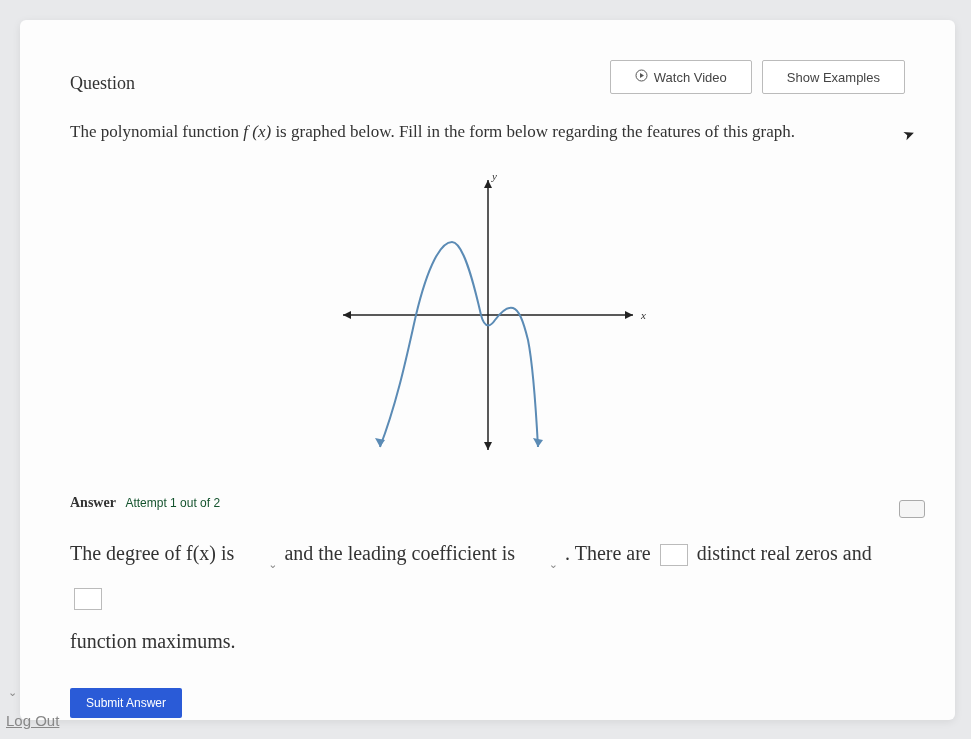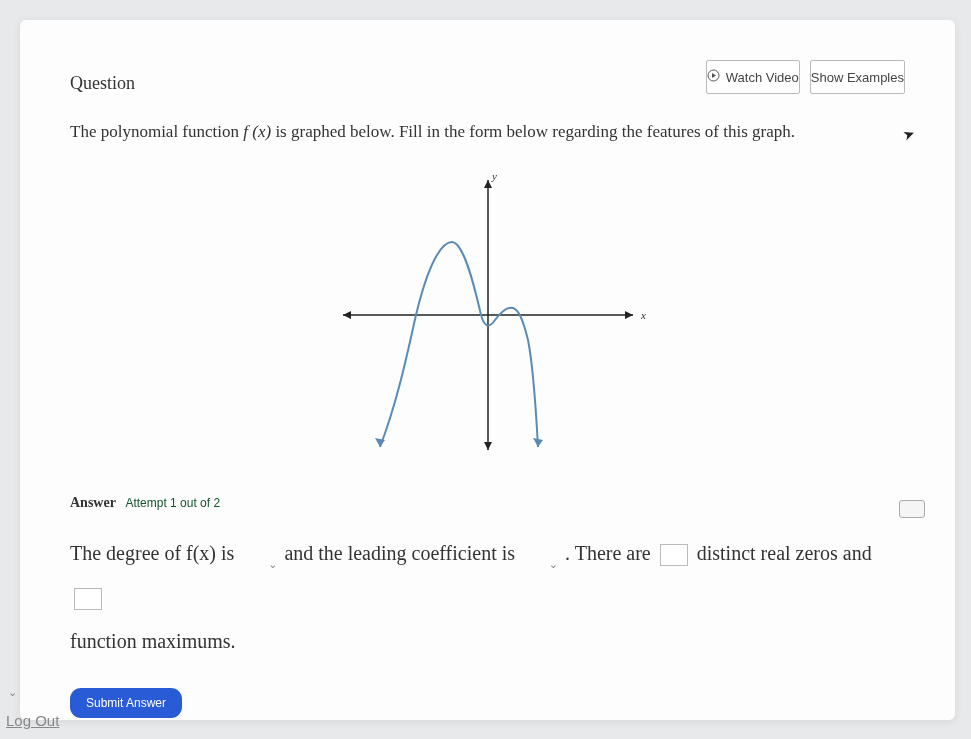--- a/index.html
+++ b/index.html
@@ -33,21 +33,21 @@
     color: #333;
     font-weight: normal;
   }
   .header-buttons {
     display: flex;
     gap: 10px;
   }
   .btn-outline {
     background: #fff;
     border: 1px solid #bbb;
-    padding: 8px 0;
+    padding: 8px 24px;
     font-size: 13px;
     color: #444;
     cursor: pointer;
     font-family: Arial, sans-serif;
     display: flex;
     align-items: center;
     gap: 6px;
     border-radius: 2px;
   }
   .prompt-text {
@@ -111,21 +111,21 @@
   }
   .submit-btn {
     background: #2a5bd7;
     color: #fff;
     border: none;
     padding: 8px 16px;
     font-size: 12px;
     cursor: pointer;
     margin-top: 25px;
     font-family: Arial, sans-serif;
-    border-radius: 11px;
+    border-radius: 2px;
   }
   .logout {
     position: absolute;
     bottom: 10px;
     left: 6px;
     font-size: 15px;
     color: #888;
     font-family: Arial, sans-serif;
     cursor: pointer;
     text-decoration: underline;

